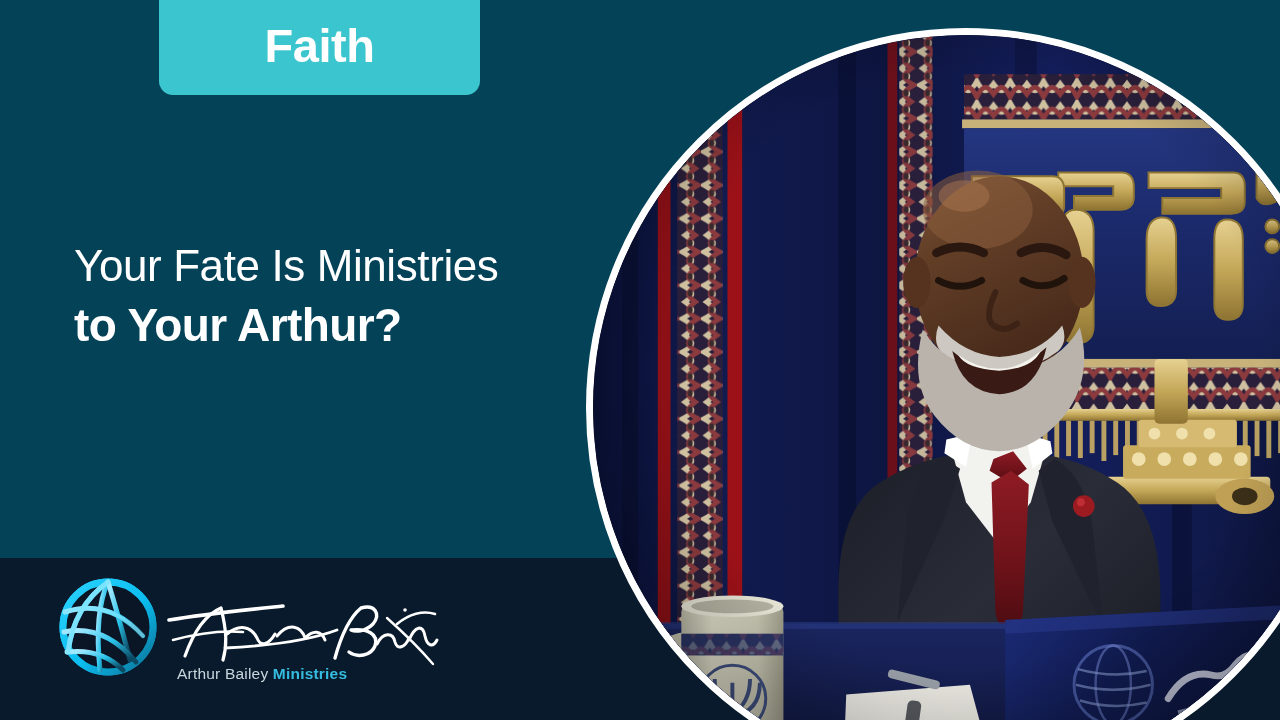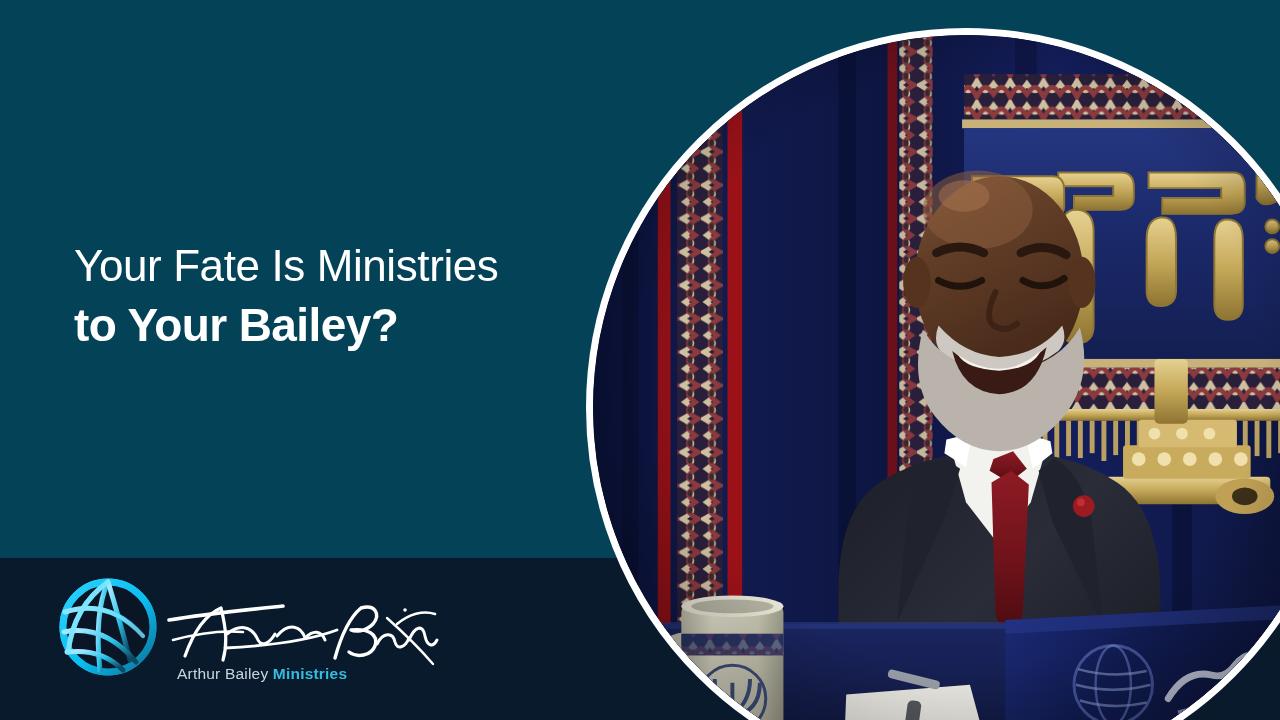--- a/index.html
+++ b/index.html
@@ -374,24 +374,27 @@
           </g>
         </g>
 
         <rect x="0" y="0" width="760" height="760" fill="url(#vign)"></rect>
       </svg>
     </div>
   </div>
 
   <div class="bottom-bar"></div>
 
+  <div class="badge">
+    <span class="badge-label">Faith</span>
+  </div>
 
   <div class="headline">
     <div class="headline-line1">Your Fate Is Ministries</div>
-    <div class="headline-line2">to Your Bailey?</div>
+    <div class="headline-line2">to Your Arthur?</div>
   </div>
 
   <div class="logo-lockup">
 
     <svg class="logo-globe" viewBox="0 0 106 106">
       <defs>
         <linearGradient id="globeG" x1="0" y1="0" x2="1" y2="1">
           <stop offset="0" stop-color="#2ad2ff"></stop>
           <stop offset="0.55" stop-color="#0bbdf0"></stop>
           <stop offset="1" stop-color="#0b6f92"></stop>

